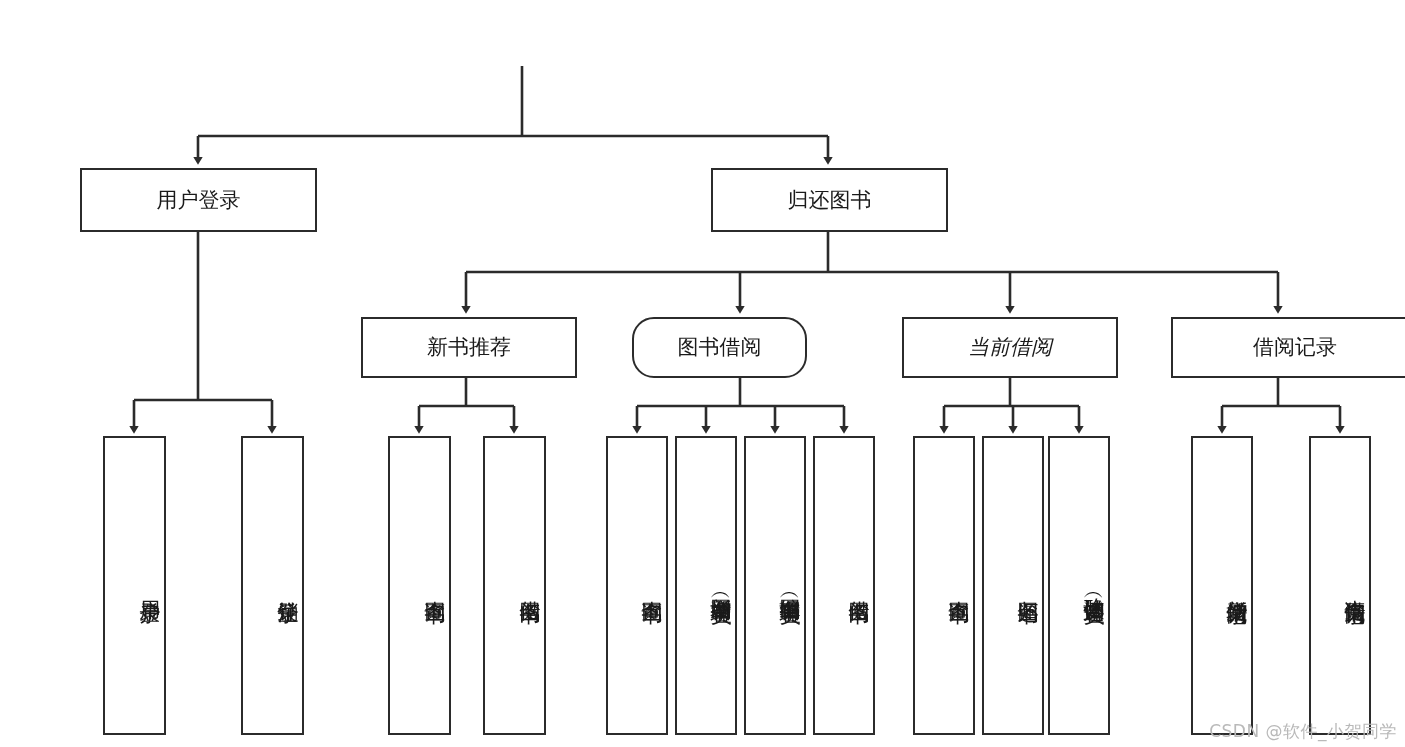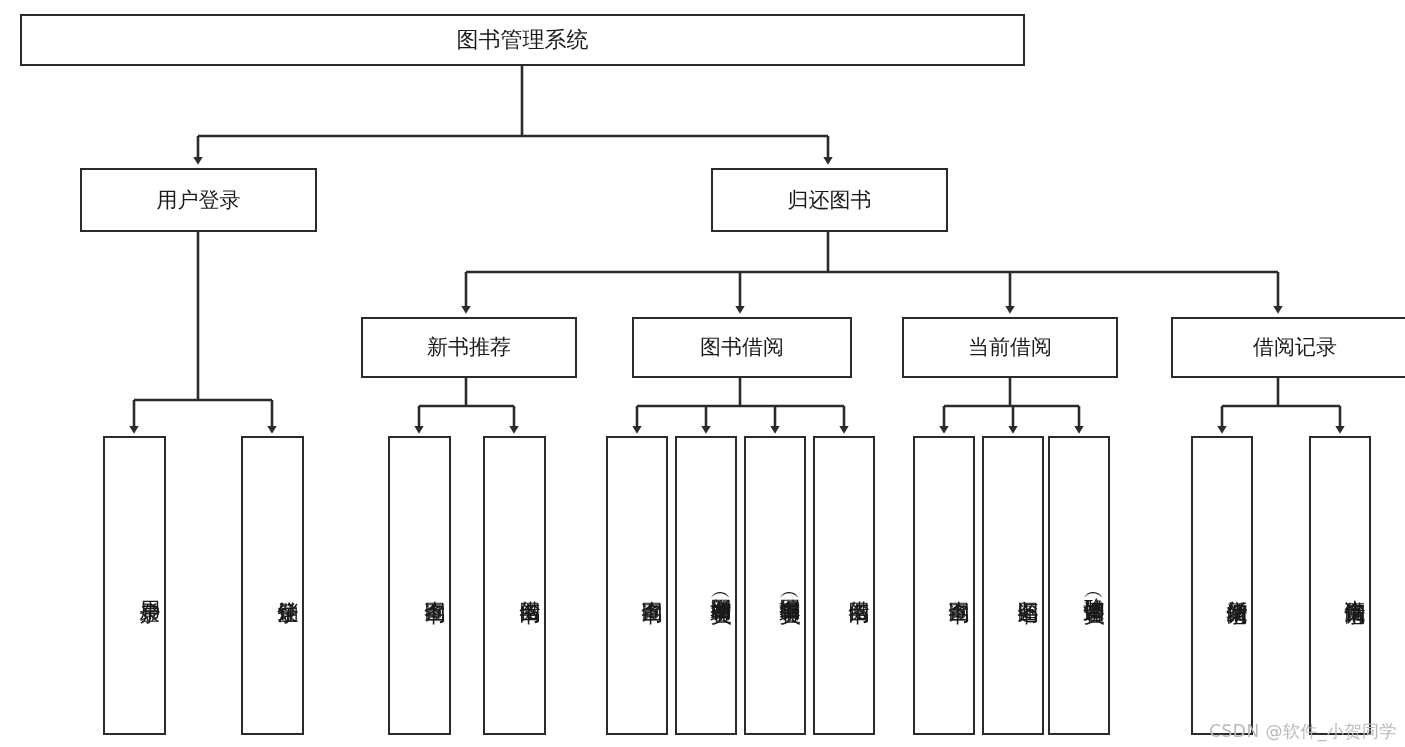--- a/index.html
+++ b/index.html
@@ -90,38 +90,35 @@
       <path d="M1013,406 L1013,429" marker-end="url(#arrow)"></path>
       <path d="M1079,406 L1079,429" marker-end="url(#arrow)"></path>
 
       <path d="M1278,378 L1278,406"></path>
       <path d="M1222,406 L1340,406"></path>
       <path d="M1222,406 L1222,429" marker-end="url(#arrow)"></path>
       <path d="M1340,406 L1340,429" marker-end="url(#arrow)"></path>
     </g>
   </svg>
 
-  <div class="node root" style="left:20px;top:14px;width:1005px;height:52px;">
-    <span>图书管理系统</span>
-  </div>
 
   <div class="node h" style="left:80px;top:168px;width:237px;height:64px;">
     <span>用户登录</span>
   </div>
   <div class="node h" style="left:711px;top:168px;width:237px;height:64px;">
     <span>归还图书</span>
   </div>
 
   <div class="node h" style="left:361px;top:317px;width:216px;height:61px;align-items:center;">
     <span>新书推荐</span>
   </div>
-  <div class="node h" style="left:632px;top:317px;width:220px;height:61px;">
+  <div class="node h" style="left:632px;top:317px;width:175px;height:61px;border-radius:22px;">
     <span>图书借阅</span>
   </div>
-  <div class="node h" style="left:902px;top:317px;width:216px;height:61px;">
+  <div class="node h" style="left:902px;top:317px;width:216px;height:61px;font-style:italic;">
     <span>当前借阅</span>
   </div>
   <div class="node h" style="left:1171px;top:317px;width:248px;height:61px;">
     <span>借阅记录</span>
   </div>
 
   <div class="node v" style="left:103px;top:436px;width:63px;height:299px;">
     <span>用户登录</span>
   </div>
   <div class="node v" style="left:241px;top:436px;width:63px;height:299px;">

